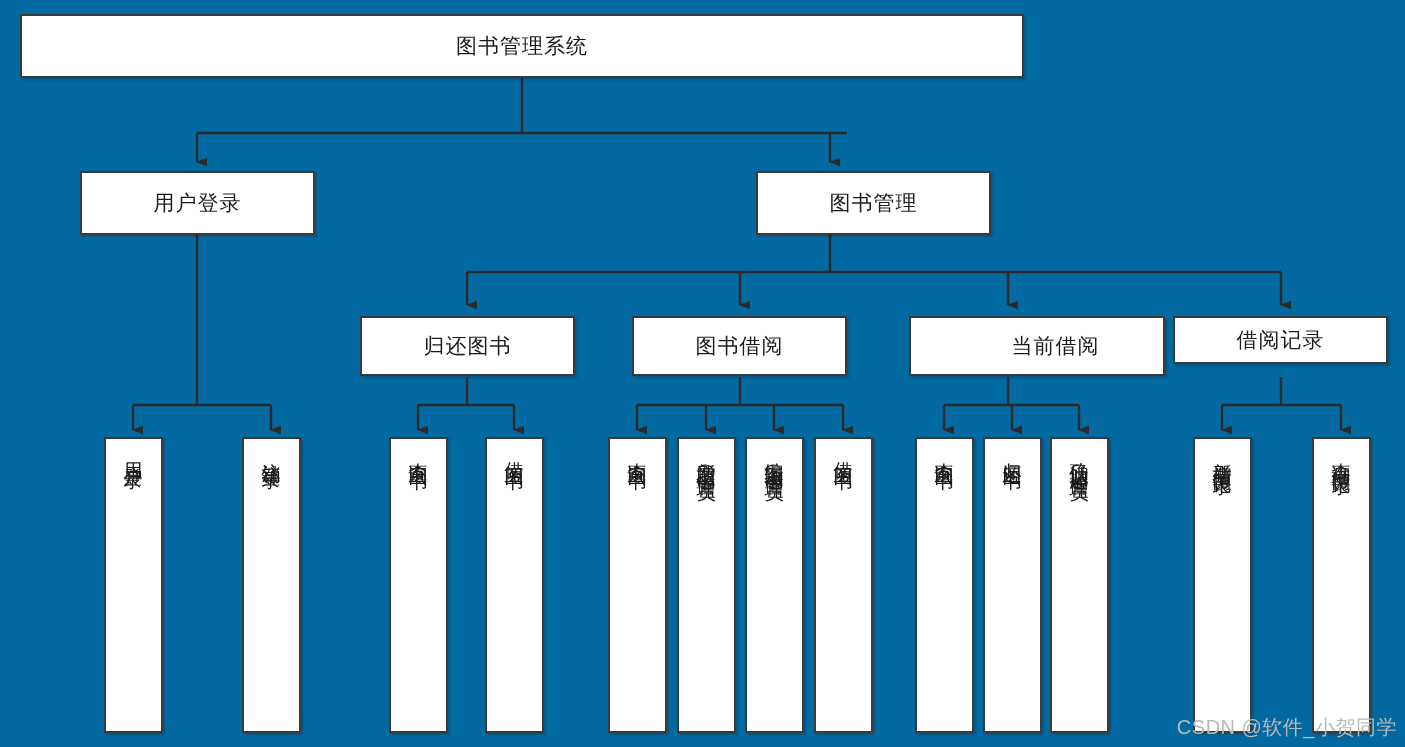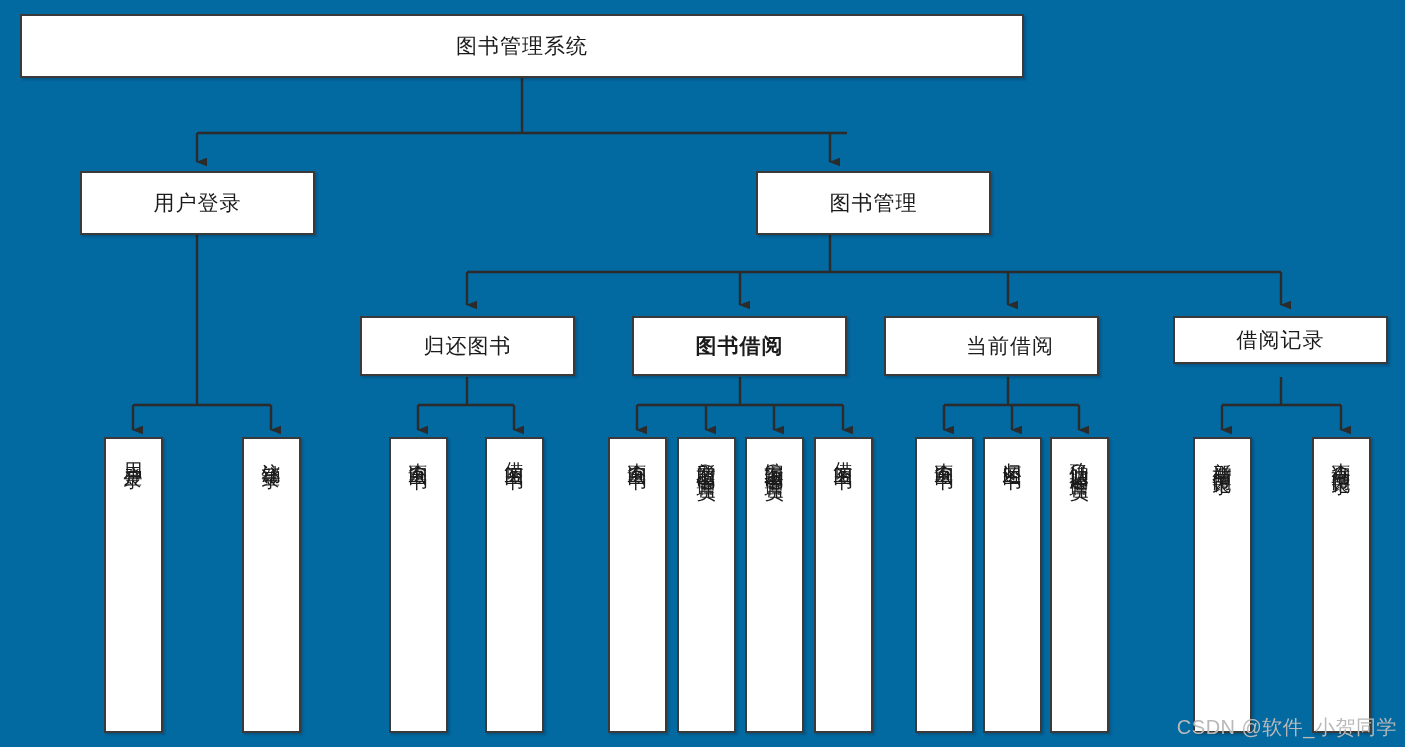--- a/index.html
+++ b/index.html
@@ -131,24 +131,24 @@
   <div class="node" style="left:80px; top:171px; width:235px; height:64px;">
     <span class="node-label">用户登录</span>
   </div>
   <div class="node" style="left:712px; top:171px; width:235px; height:64px;margin-left:44px;">
     <span class="node-label">图书管理</span>
   </div>
 
   <div class="node" style="left:360px; top:316px; width:215px; height:60px;">
     <span class="node-label">归还图书</span>
   </div>
-  <div class="node" style="left:632px; top:316px; width:215px; height:60px;font-weight:bold;">
+  <div class="node" style="left:632px; top:316px; width:215px; height:60px;">
     <span class="node-label">图书借阅</span>
   </div>
-  <div class="node" style="left:884px; top:316px; width:215px; height:60px;padding-left:37px;">
+  <div class="node" style="left:909px; top:316px; width:256px; height:60px;padding-left:37px;">
     <span class="node-label">当前借阅</span>
   </div>
   <div class="node" style="left:1173px; top:316px; width:215px; height:48px;text-align:right;">
     <span class="node-label">借阅记录</span>
   </div>
 
   <div class="node leaf" style="left:104px; top:437px; width:59px; height:296px;">
     <span class="node-label">用户登录</span>
   </div>
   <div class="node leaf" style="left:242px; top:437px; width:59px; height:296px;">

